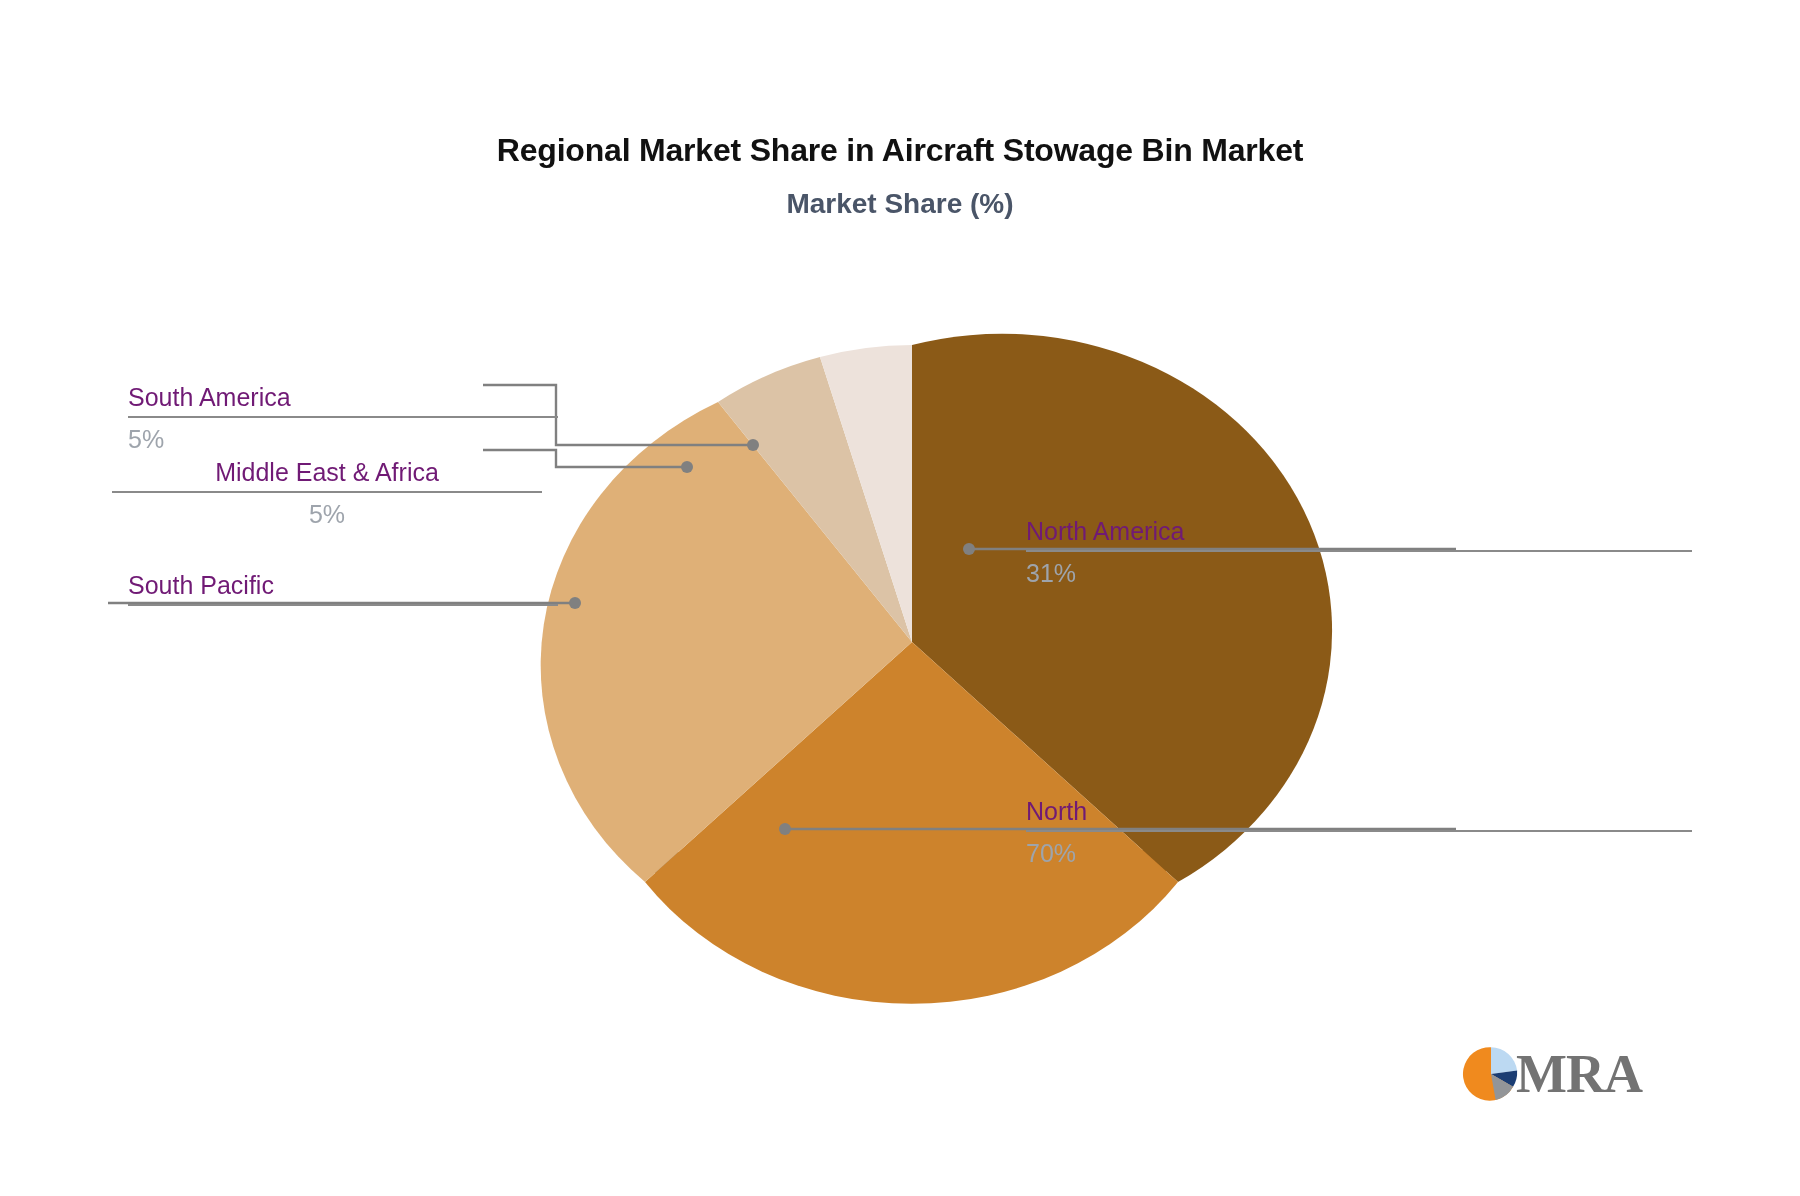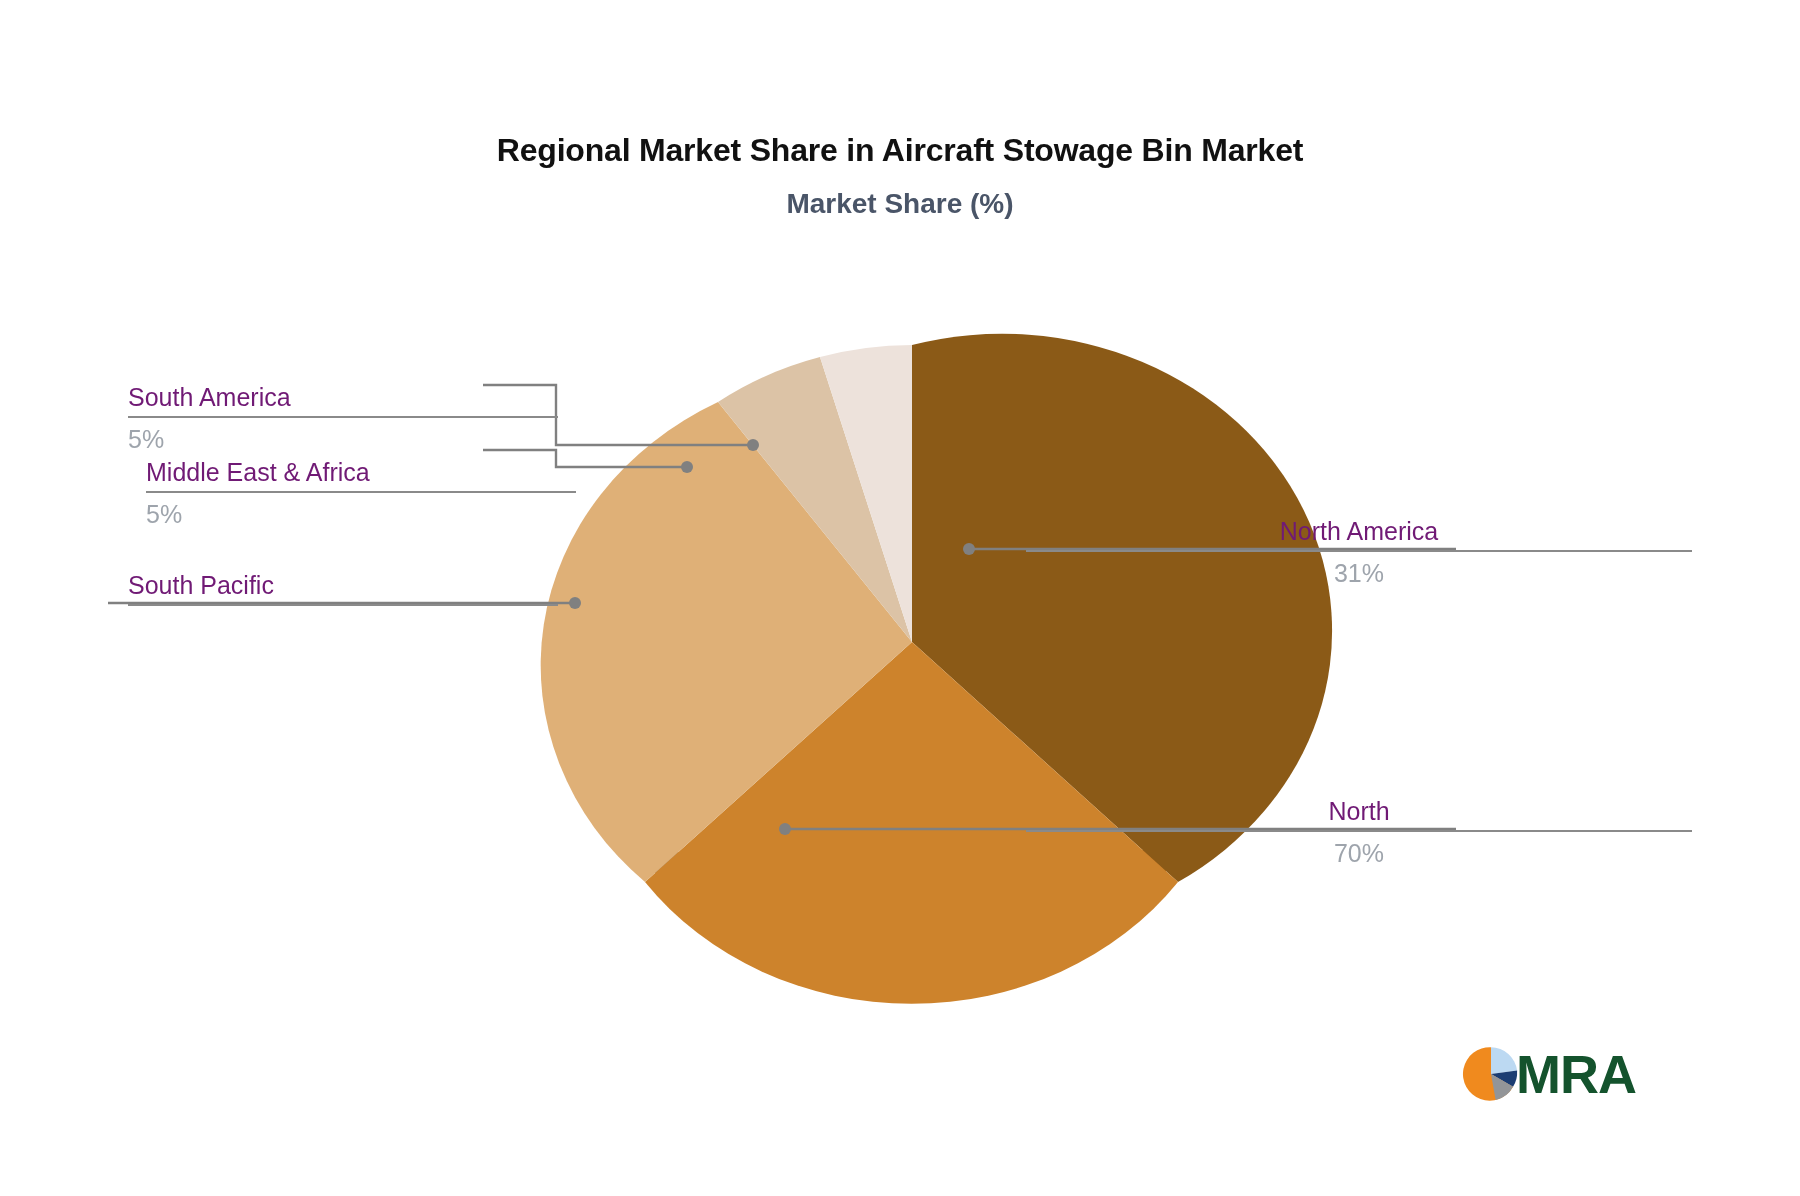--- a/index.html
+++ b/index.html
@@ -66,38 +66,38 @@
     margin-top: 2px;
   }
   .callout .cl-value {
     font-size: 25px;
     color: #9ea4ac;
     line-height: 36px;
     padding-top: 3px;
     white-space: nowrap;
   }
   .callout.left  { text-align: left;  }
-  .callout.right { text-align: center; }
+  .callout.right { text-align: left; }
 
   
   #brand-logo {
     position: absolute;
     left: 1462px;
     top: 1043px;
     width: 200px;
     height: 62px;
     display: flex;
     align-items: center;
   }
   #brand-logo .logo-mark { width: 58px; height: 58px; flex: 0 0 58px; }
   #brand-logo .logo-word {
-    font-family: Liberation Sans, sans-serif;
+    font-family: Liberation Serif, serif;
     font-size: 54px;
     font-weight: bold;
-    color: #14532d;
+    color: #737373;
     letter-spacing: -1px;
     margin-left: -4px;
     line-height: 58px;
   }
 </style>
 </head>
 <body>
 
 <div id="stage">
 
@@ -147,21 +147,21 @@
       <circle cx="785" cy="829" r="6" fill="#808080" stroke="none"></circle>
     </g>
   </svg>
 
   <div class="callout left" style="left:128px; top:380px; width:430px;">
     <div class="cl-name">South America</div>
     <div class="cl-rule"></div>
     <div class="cl-value">5%</div>
   </div>
 
-  <div class="callout left" style="left:146px; top:455px; width:430px;">
+  <div class="callout left" style="left:112px; top:455px; width:430px;text-align:center;">
     <div class="cl-name">Middle East &amp; Africa</div>
     <div class="cl-rule"></div>
     <div class="cl-value">5%</div>
   </div>
 
   <div class="callout left" style="left:128px; top:568px; width:430px;">
     <div class="cl-name">South Pacific</div>
     <div class="cl-rule"></div>
   </div>
 

